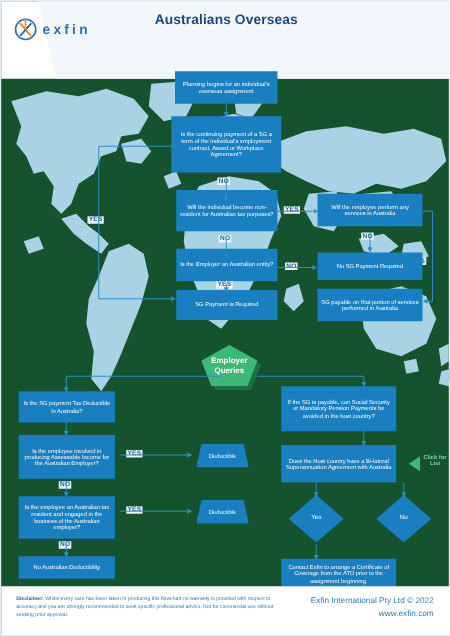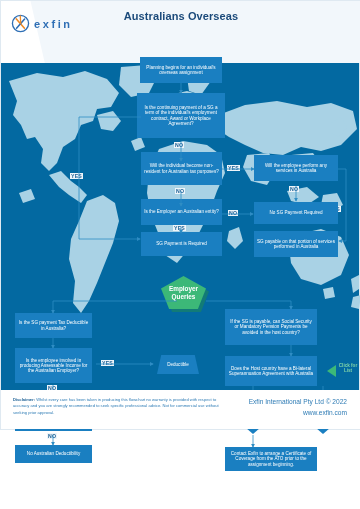--- a/index.html
+++ b/index.html
@@ -5,22 +5,22 @@
   * { box-sizing: border-box; margin:0; padding:0; }
   html,body { width:360px; height:509px; }
   body {
     font-family: "Liberation Sans", sans-serif;
     background:#ffffff;
     position:relative;
     overflow:hidden;
   }
   #page {
     position:absolute; inset:0;
-    width:360px; height:430px;
-    background:#0369a1;
+    width:360px; height:509px;
+    background:#14532d;
     border:1px solid #dfe9f1;
   }
   
   #map {
     position:absolute; left:0; top:62px; width:360px; height:408px;
     opacity:1;
   }
   
   #header {
     position:absolute; left:0; top:0; width:360px; height:62px;

